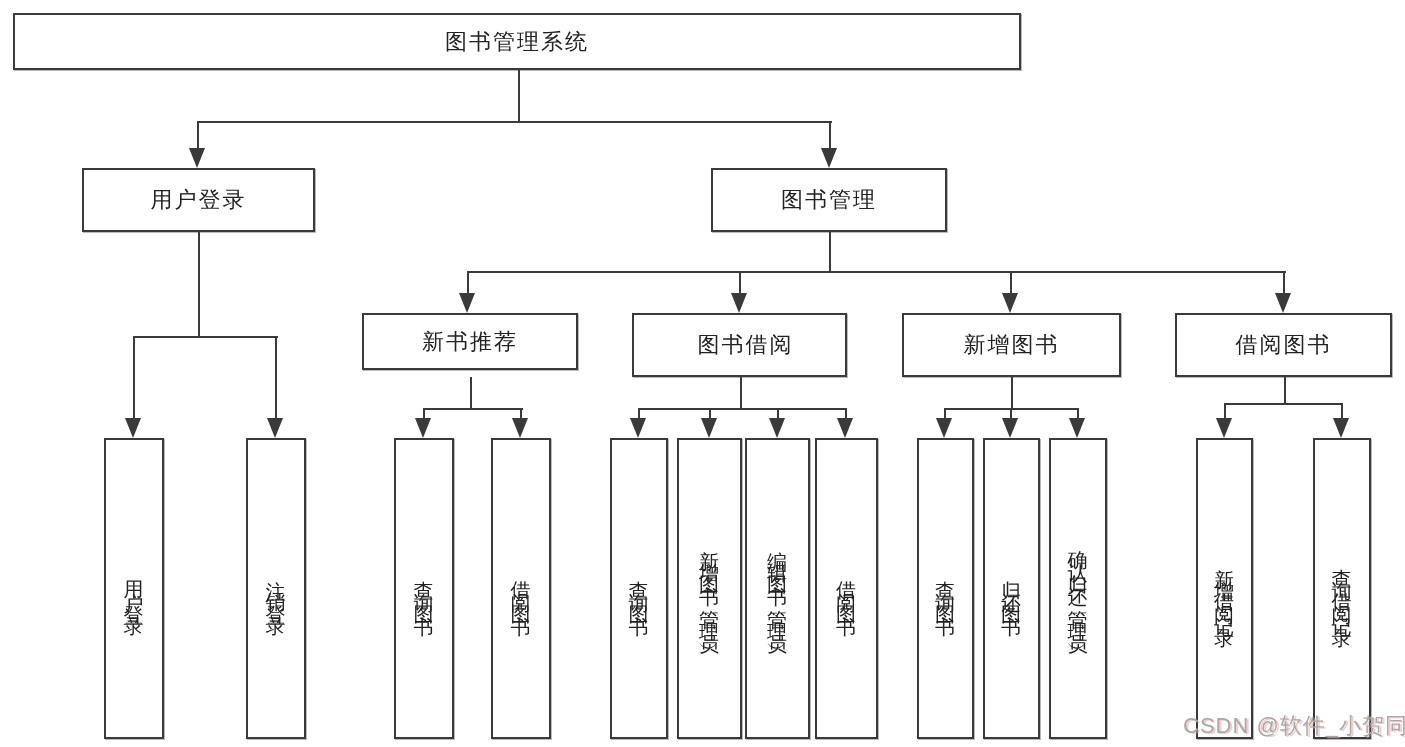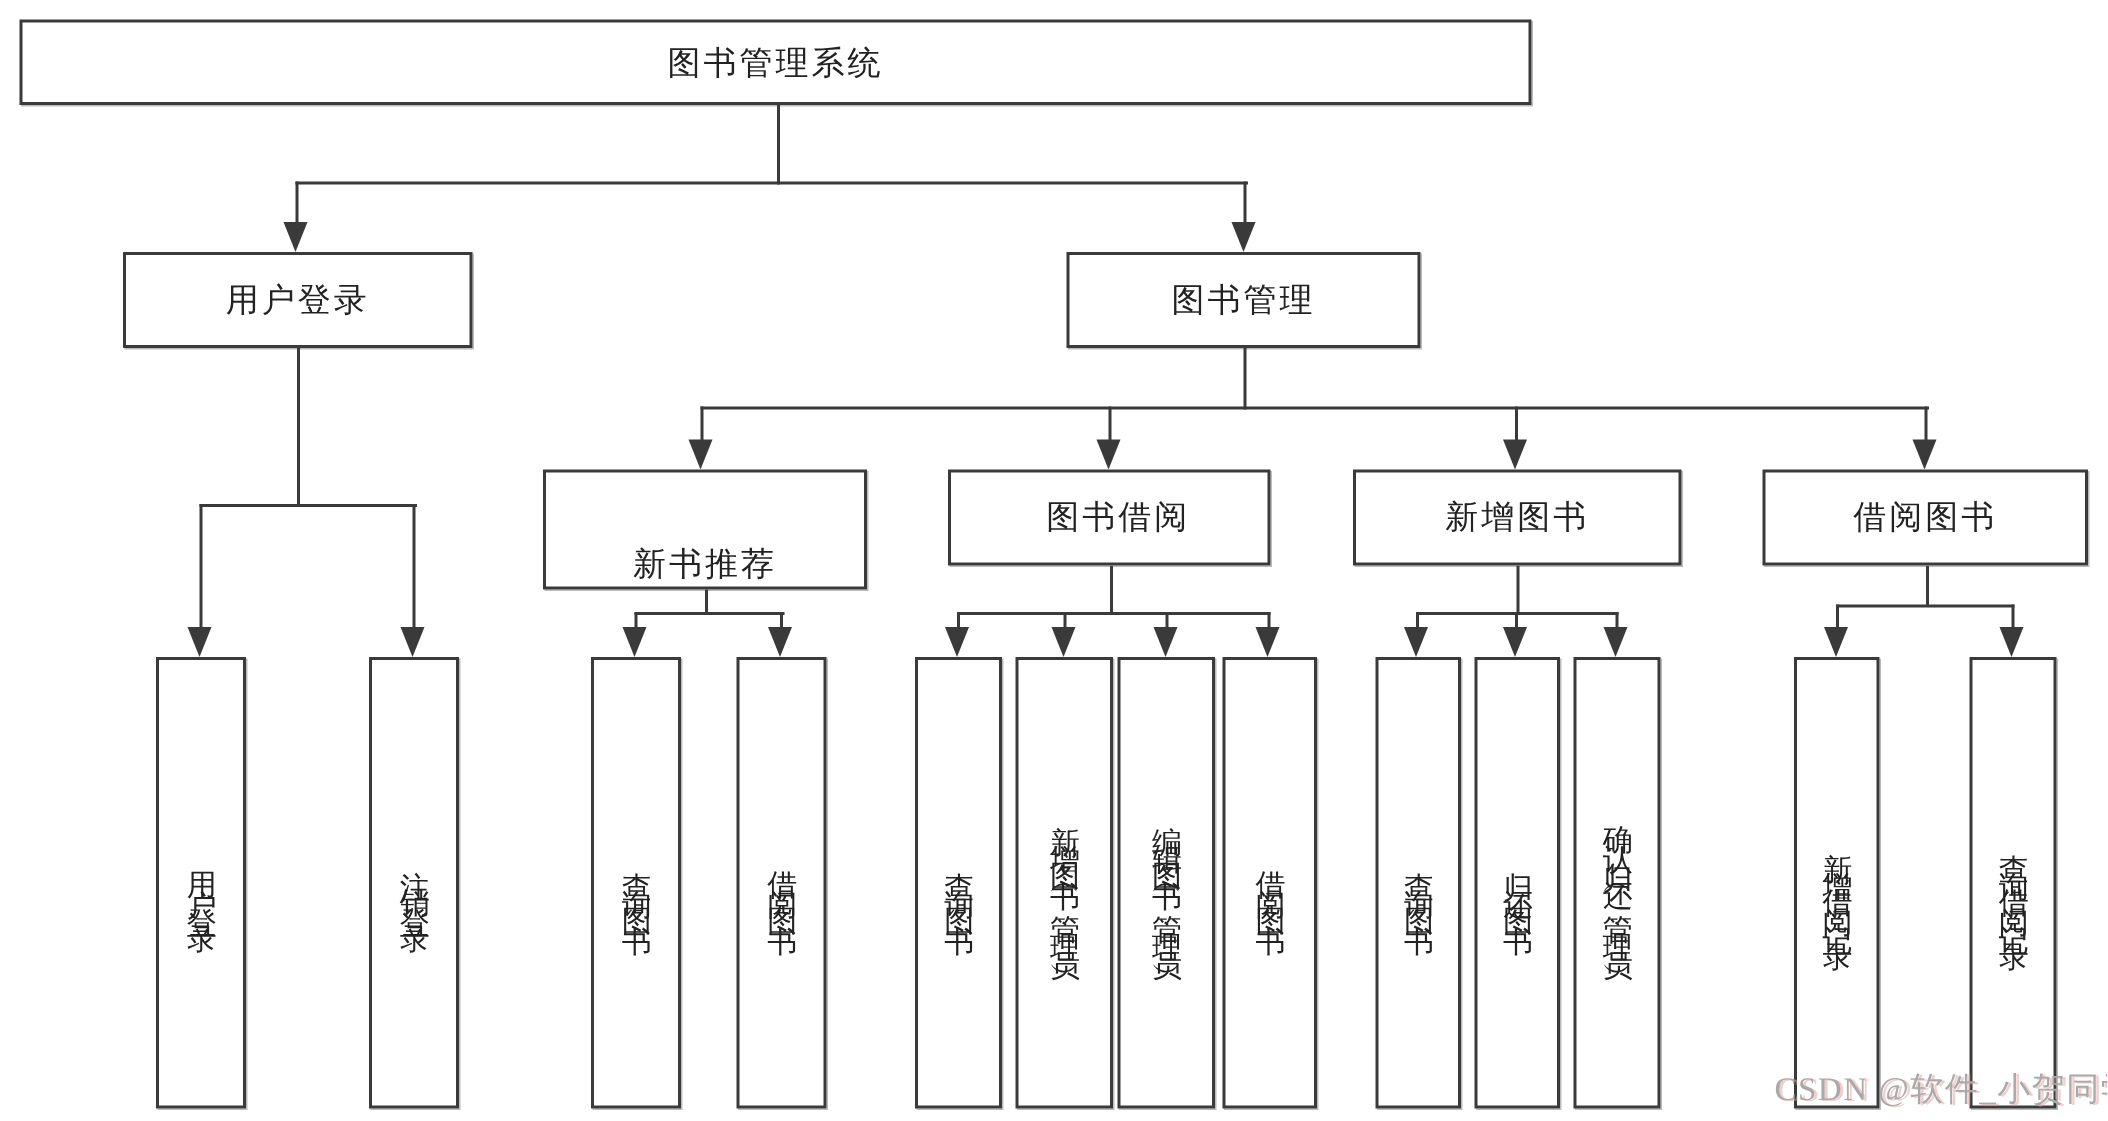--- a/index.html
+++ b/index.html
@@ -1,18 +1,18 @@
 <!DOCTYPE html>
 <html><head>
 <meta charset="utf-8">
 <style>
   html,body{margin:0;padding:0;background:#ffffff;}
   #stage{
     position:relative;width:1405px;height:747px;background:#ffffff;overflow:hidden;
-    font-family:Liberation Serif, serif;color:#222222;
+    font-family:Liberation Sans, sans-serif;color:#222222;
   }
   .node{
     position:absolute;box-sizing:border-box;background:#ffffff;
     border:2px solid #3a3a3a;box-shadow:1px 1px 0 rgba(60,60,60,.35);
     display:flex;align-items:center;justify-content:center;z-index:2;
   }
   .node .lbl{
     font-size:22px;letter-spacing:2px;color:#222222;white-space:nowrap;
   }
   .node.vert .lbl{
@@ -93,21 +93,21 @@
   <div id="node-layer">
       <div class="node" style="left: 13px; top: 13px; width: 1008px; height: 57px;">
         <span class="lbl">图书管理系统</span>
       </div>
       <div class="node" style="left: 82px; top: 168px; width: 233px; height: 64px;">
         <span class="lbl">用户登录</span>
       </div>
       <div class="node" style="left: 711px; top: 168px; width: 236px; height: 64px;">
         <span class="lbl">图书管理</span>
       </div>
-      <div class="node" style="left: 362px; top: 313px; width: 216px; height: 80px; align-items: flex-end;">
+      <div class="node" style="left: 362px; top: 313px; width: 216px; height: 57px;">
         <span class="lbl">新书推荐</span>
       </div>
       <div class="node" style="left: 632px; top: 313px; width: 215px; height: 64px; padding-left: 12px;">
         <span class="lbl">图书借阅</span>
       </div>
       <div class="node" style="left: 902px; top: 313px; width: 219px; height: 64px;">
         <span class="lbl">新增图书</span>
       </div>
       <div class="node" style="left: 1175px; top: 313px; width: 217px; height: 64px;">
         <span class="lbl">借阅图书</span>

